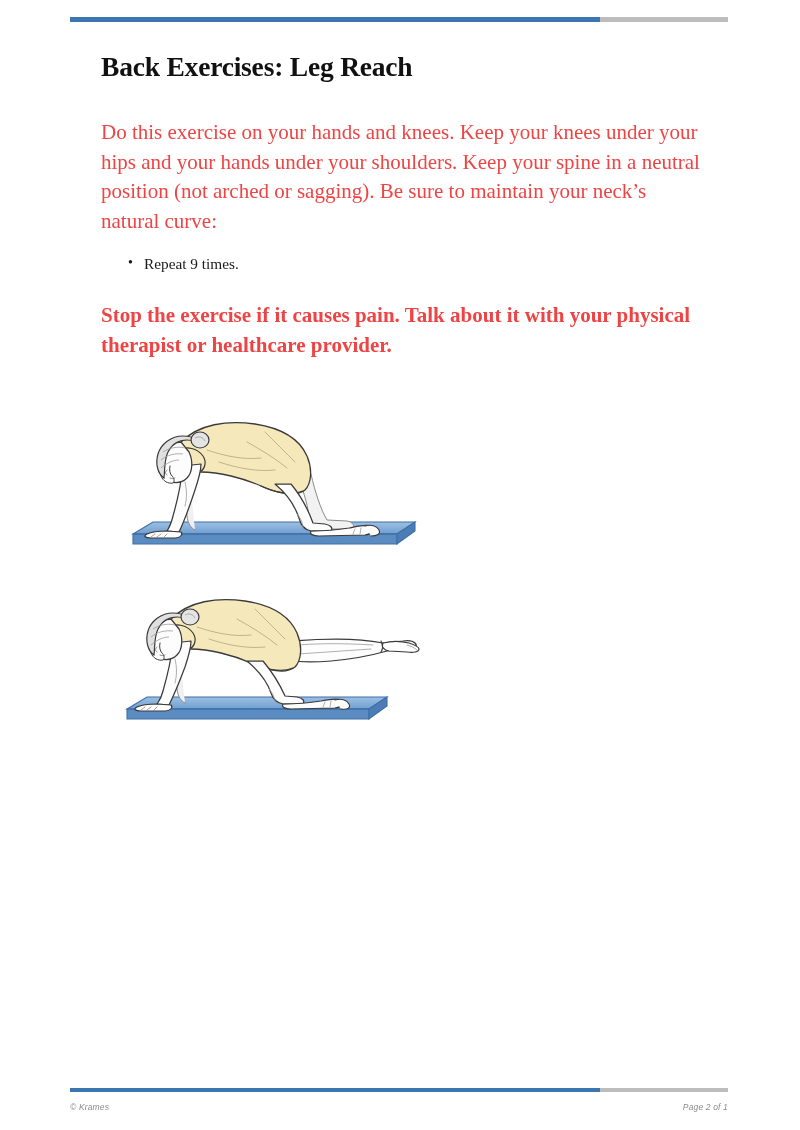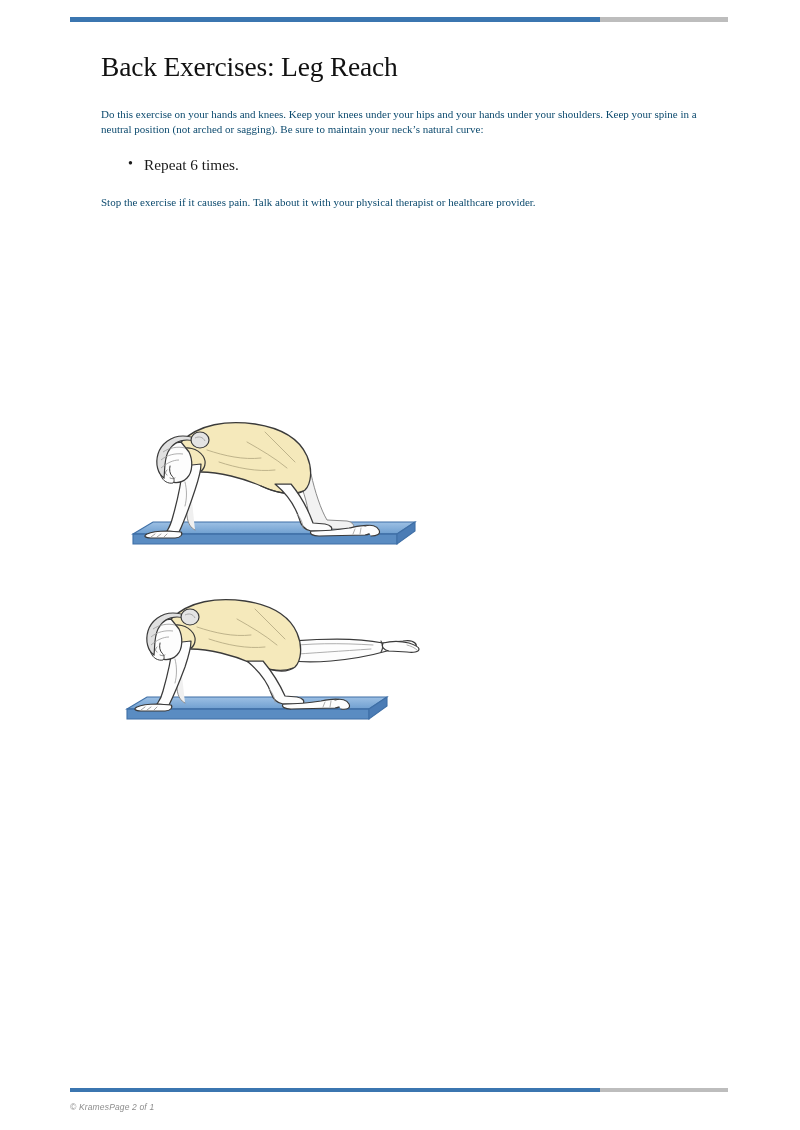--- a/index.html
+++ b/index.html
@@ -48,38 +48,39 @@
   }
   .content {
     position: absolute;
     left: 101px;
     top: 52px;
     width: 600px;
   }
 
   h1.doc-title {
     font-family: "Liberation Serif", "DejaVu Serif", serif;
-    font-weight: normal;
+    font-weight: bold;
     font-size: 27.5px;
     line-height: 1.12;
     letter-spacing: -0.2px;
-    margin: 0 0 24px 0;
+    margin: 0 0 35px 0;
     color: #111111;
   }
 
   p.para {
-    font-size: 11px;
+    font-size: 21px;
     line-height: 1.42;
     margin: 0 0 14px 0;
-    color: #0c4a6e;
+    color: #ef4444;
     white-space: pre-wrap;
   }
   p.para.closing {
-    margin-top: 19px;
+    margin-top: 26px;
     margin-bottom: 0;
+    font-weight: bold;
   }
 
   ul.steps {
     list-style: none;
     margin: 16px 0 0 0;
     padding: 0;
   }
   ul.steps li {
     position: relative;
     padding-left: 43px;
@@ -134,20 +135,21 @@
     background: #bdbdbd;
     flex: 1;
     height: 100%;
   }
   .footer-text {
     position: absolute;
     bottom: 18px;
     left: 70px;
     width: 658px;
     display: flex;
+    justify-content: space-between;
     align-items: baseline;
     font-family: "Liberation Sans", "DejaVu Sans", sans-serif;
     font-style: italic;
     font-size: 8.5px;
     color: #8d8d8d;
     letter-spacing: 0.15px;
   }
 </style>
 </head>
 <body>
@@ -159,21 +161,21 @@
     <div class="seg-gray"></div>
   </div>
 
   <div class="content">
 
     <h1 class="doc-title">Back Exercises: Leg Reach</h1>
 
     <p class="para">Do this exercise on your hands and knees. Keep your knees under your hips and your hands under your shoulders. Keep your spine in a neutral position (not arched or sagging). Be sure to maintain your neck’s natural curve:</p>
 
     <ul class="steps">
-      <li>Repeat 6 times.</li>
+      <li>Repeat 9 times.</li>
     </ul>
 
     <p class="para closing">Stop the exercise if it causes pain. Talk about it with your physical therapist or healthcare provider.</p>
   </div>
 
   <div class="figures">
 
     <figure class="figure fig-1">
       <svg viewBox="0 0 320 160" xmlns="http://www.w3.org/2000/svg">
         <defs>

